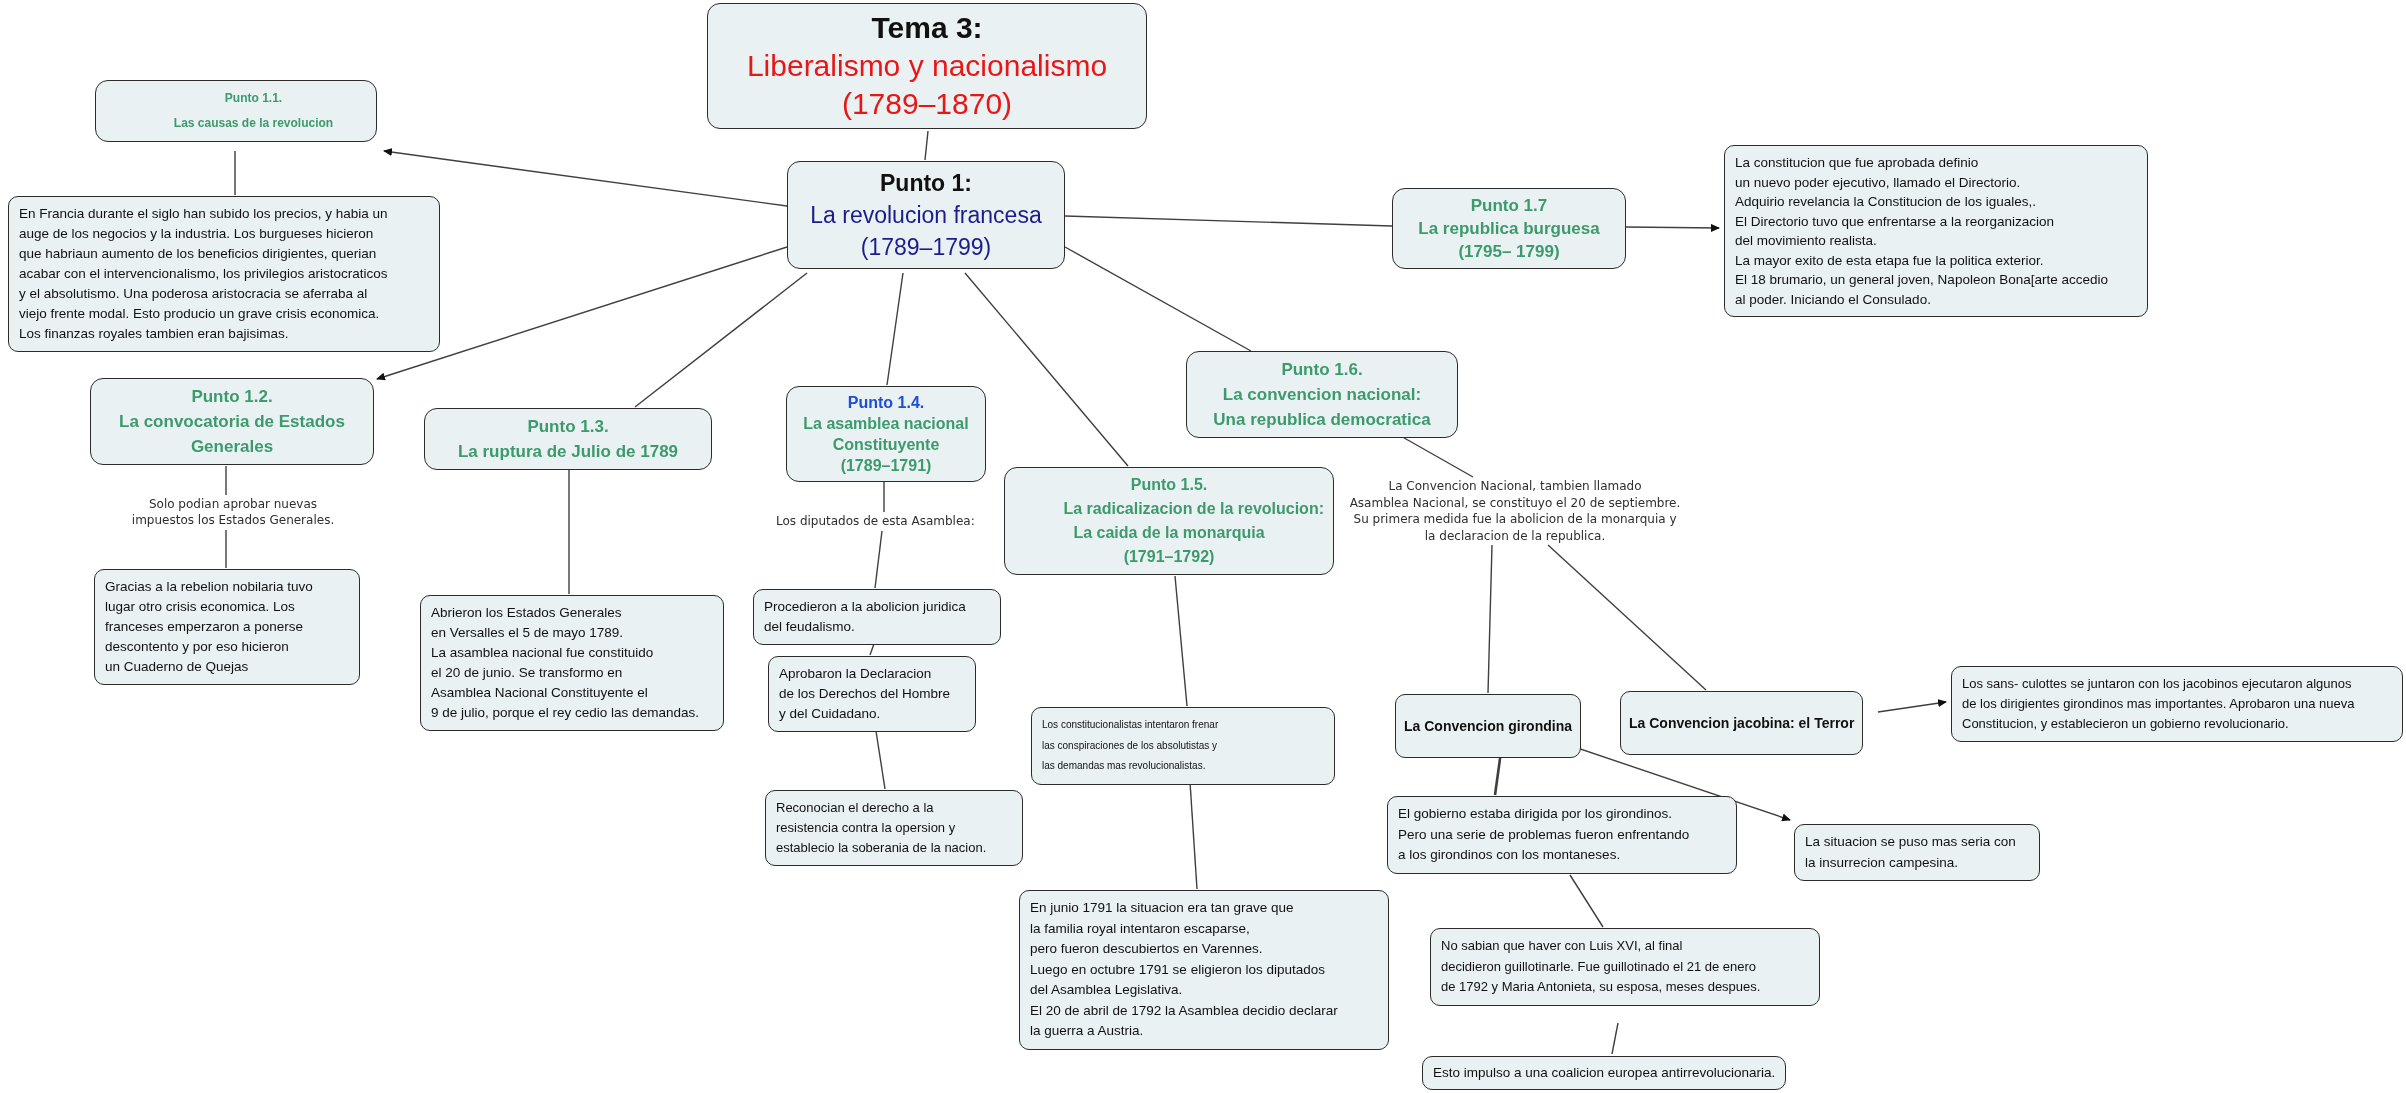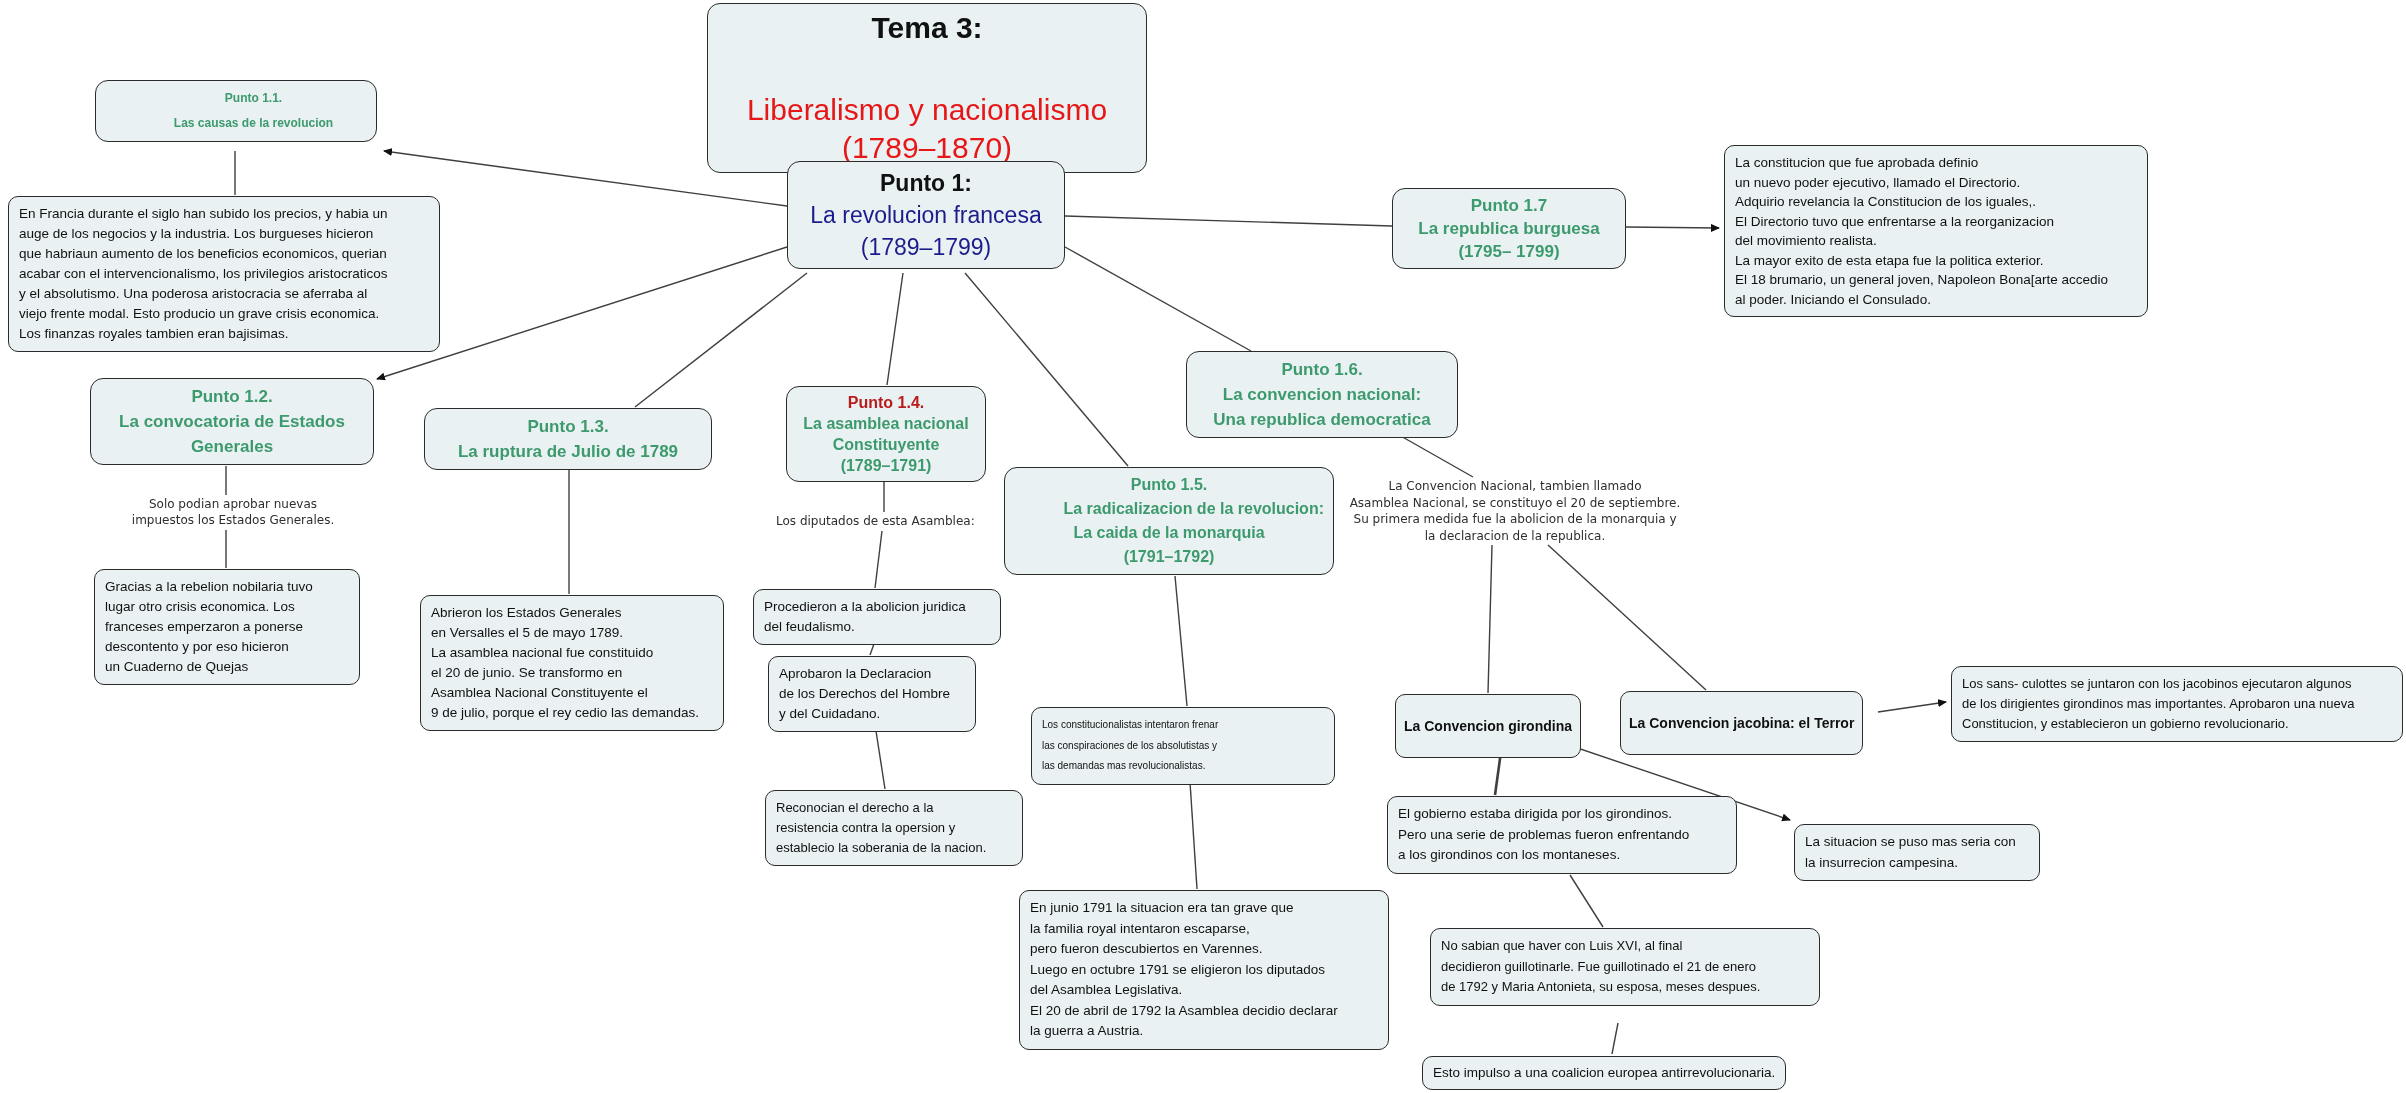--- a/index.html
+++ b/index.html
@@ -48,21 +48,21 @@
       <line x1="1548" y1="545" x2="1706" y2="690" stroke="#3f3f3f" stroke-width="1.4"></line>
       <line x1="1878" y1="712" x2="1946" y2="702" stroke="#3f3f3f" stroke-width="1.4" marker-end="url(#arrow)"></line>
       <line x1="1503" y1="737" x2="1495" y2="795" stroke="#3f3f3f" stroke-width="2.6"></line>
       <line x1="1545" y1="737" x2="1790" y2="820" stroke="#3f3f3f" stroke-width="1.4" marker-end="url(#arrow)"></line>
       <line x1="1570" y1="875" x2="1603" y2="927" stroke="#3f3f3f" stroke-width="1.4"></line>
       <line x1="1618" y1="1023" x2="1612" y2="1054" stroke="#3f3f3f" stroke-width="1.4"></line>
     </svg>
   <div id="node-layer">
       <div class="node topic" style="left: 707px; top: 3px; width: 440px; font-size: 30px; line-height: 38px;">
         <div style="color: rgb(17, 17, 17); font-weight: 700;">Tema 3:</div>
-        <div style="color: rgb(232, 23, 23); margin-top: 44px;">Liberalismo y nacionalismo</div>
+        <div style="color: rgb(232, 23, 23);">Liberalismo y nacionalismo</div>
         <div style="color: rgb(232, 23, 23);">(1789–1870)</div>
       </div>
       <div class="node topic" style="left: 787px; top: 161px; width: 278px; font-size: 23px; line-height: 32px;">
         <div style="color: rgb(17, 17, 17); font-weight: 700;">Punto 1:</div>
         <div style="color: rgb(28, 28, 140);">La revolucion francesa</div>
         <div style="color: rgb(28, 28, 140);">(1789–1799)</div>
       </div>
       <div class="node topic" style="left: 95px; top: 80px; width: 282px; font-size: 12px; line-height: 25px; padding-left: 44px;">
         <div style="color: rgb(61, 154, 109); font-weight: 700;">Punto 1.1.</div>
         <div style="color: rgb(61, 154, 109); font-weight: 700;">Las causas de la revolucion</div>
@@ -70,21 +70,21 @@
       <div class="node topic" style="left: 90px; top: 378px; width: 284px; font-size: 17px; line-height: 25px;">
         <div style="color: rgb(61, 154, 109); font-weight: 700;">Punto 1.2.</div>
         <div style="color: rgb(61, 154, 109); font-weight: 700;">La convocatoria de Estados</div>
         <div style="color: rgb(61, 154, 109); font-weight: 700;">Generales</div>
       </div>
       <div class="node topic" style="left: 424px; top: 408px; width: 288px; font-size: 17px; line-height: 25px;">
         <div style="color: rgb(61, 154, 109); font-weight: 700;">Punto 1.3.</div>
         <div style="color: rgb(61, 154, 109); font-weight: 700;">La ruptura de Julio de 1789</div>
       </div>
       <div class="node topic" style="left: 786px; top: 386px; width: 200px; font-size: 16px; line-height: 21px;">
-        <div style="color: #b91c1c; font-weight: 700;">Punto 1.4.</div>
+        <div style="color: #1d4ed8; font-weight: 700;">Punto 1.4.</div>
         <div style="color: rgb(61, 154, 109); font-weight: 700;">La asamblea nacional</div>
         <div style="color: rgb(61, 154, 109); font-weight: 700;">Constituyente</div>
         <div style="color: rgb(61, 154, 109); font-weight: 700;">(1789–1791)</div>
       </div>
       <div class="node topic" style="left: 1004px; top: 467px; width: 330px; font-size: 16px; line-height: 24px;">
         <div style="color: rgb(61, 154, 109); font-weight: 700;">Punto 1.5.</div>
         <div style="color: rgb(61, 154, 109); font-weight: 700; text-align: right;">La radicalizacion de la revolucion:</div>
         <div style="color: rgb(61, 154, 109); font-weight: 700;">La caida de la monarquia</div>
         <div style="color: rgb(61, 154, 109); font-weight: 700;">(1791–1792)</div>
       </div>
@@ -94,21 +94,21 @@
         <div style="color: rgb(61, 154, 109); font-weight: 700;">Una republica democratica</div>
       </div>
       <div class="node topic" style="left: 1392px; top: 188px; width: 234px; font-size: 17px; line-height: 23px;">
         <div style="color: rgb(61, 154, 109); font-weight: 700;">Punto 1.7</div>
         <div style="color: rgb(61, 154, 109); font-weight: 700;">La republica burguesa</div>
         <div style="color: rgb(61, 154, 109); font-weight: 700;">(1795– 1799)</div>
       </div>
       <div class="node detail" style="left: 8px; top: 196px; width: 432px; font-size: 13.5px; line-height: 20px;">
         <div>En Francia durante el siglo han subido los precios, y habia un</div>
         <div>auge de los negocios y la industria. Los burgueses hicieron</div>
-        <div>que habriaun aumento de los beneficios economicos, querian</div>
+        <div>que habriaun aumento de los beneficios dirigientes, querian</div>
         <div>acabar con el intervencionalismo, los privilegios aristocraticos</div>
         <div>y el absolutismo. Una poderosa aristocracia se aferraba al</div>
         <div>viejo frente modal. Esto producio un grave crisis economica.</div>
         <div>Los finanzas royales tambien eran bajisimas.</div>
       </div>
       <div class="node detail" style="left: 1724px; top: 145px; width: 424px; font-size: 13.5px; line-height: 19.5px;">
         <div>La constitucion que fue aprobada definio</div>
         <div>un nuevo poder ejecutivo, llamado el Directorio.</div>
         <div>Adquirio revelancia la Constitucion de los iguales,.</div>
         <div>El Directorio tuvo que enfrentarse a la reorganizacion</div>

